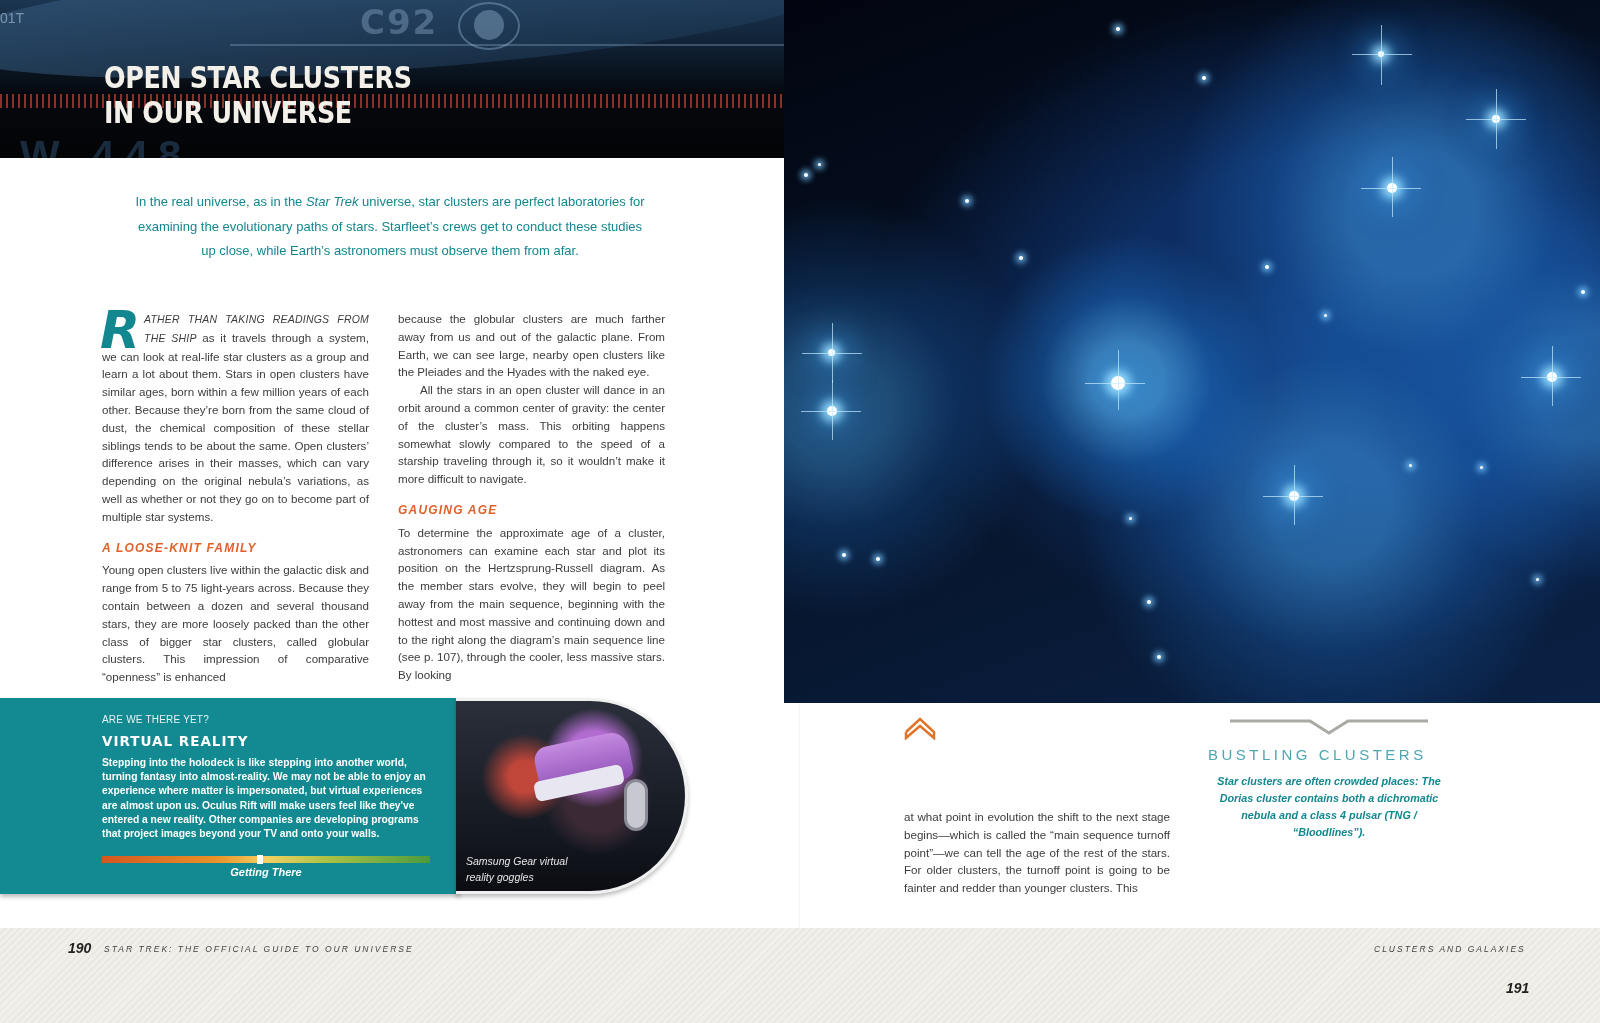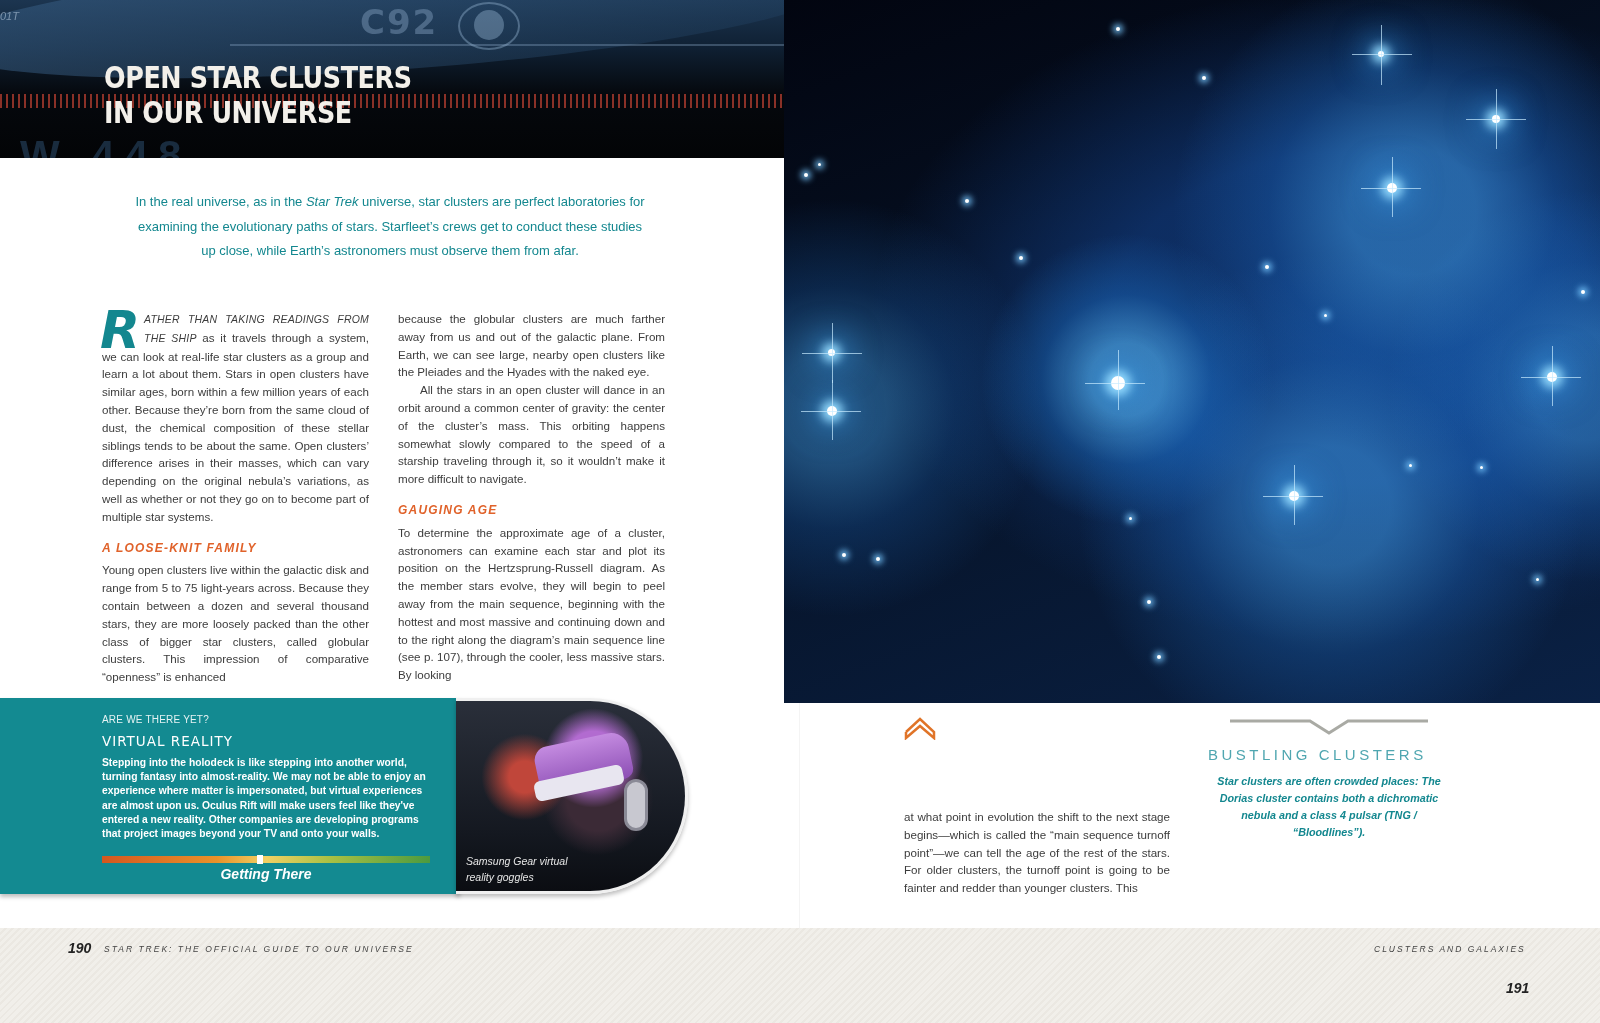--- a/index.html
+++ b/index.html
@@ -13,21 +13,21 @@
   .header-band { position: absolute; left: 0; top: 0; width: 800px; height: 158px;
     background: linear-gradient(180deg, #1c3550 0%, #0f2033 30%, #05080d 60%, #030406 100%); overflow: hidden; }
   .header-band .swoosh { position: absolute; left: -60px; top: -40px; width: 900px; height: 110px;
     border-radius: 50%; background: linear-gradient(90deg, rgba(60,100,140,0.5), rgba(40,80,120,0.2)); transform: rotate(-4deg); }
   .header-band .c92 { position: absolute; left: 360px; top: 2px; font-family: "DejaVu Sans", sans-serif; font-weight: bold;
     font-size: 34px; color: rgba(130,160,190,0.45); letter-spacing: 2px; }
   .header-band .ring { position: absolute; left: 458px; top: 2px; width: 62px; height: 48px; border-radius: 50%;
     border: 2px solid rgba(140,170,200,0.45); }
   .header-band .ring-dot { position: absolute; left: 474px; top: 10px; width: 30px; height: 30px; border-radius: 50%; background: rgba(140,170,200,0.45); }
   .header-band .line1 { position: absolute; left: 230px; top: 44px; width: 560px; height: 2px; background: rgba(140,170,200,0.35); }
-  .header-band .corner-text { position: absolute; left: 0; top: 10px; font-size: 11px; color: rgba(180,200,220,0.6); font-style: italic; }
+  .header-band .corner-text { position: absolute; left: 0; top: 10px; font-size: 14px; color: rgba(180,200,220,0.6); }
   .header-band .ticks { position: absolute; left: 0; top: 94px; width: 800px; height: 14px;
     background: repeating-linear-gradient(90deg, #a2382c 0 2px, transparent 2px 6px); opacity: 0.85; }
   .header-band .ghost { position: absolute; left: 20px; top: 132px; font-size: 42px; font-weight: bold; color: rgba(40,70,100,0.6); letter-spacing: 10px; }
   .main-title { position: absolute; left: 104px; top: 60px; color: #f3f0ea; font-family: "DejaVu Sans", sans-serif;
     font-weight: bold; font-size: 31px; line-height: 35px; letter-spacing: -0.5px; transform: scaleX(0.82); transform-origin: left top; text-transform: uppercase; }
   .stats-tab { position: absolute; left: 404px; top: 110px; width: 310px; height: 48px; background: #fff;
     clip-path: polygon(10% 0, 90% 0, 100% 100%, 0 100%); text-align: center; padding-top: 6px; }
   .stats-tab div { font-size: 10.5px; font-style: italic; font-weight: bold; color: #222; letter-spacing: 0.6px; line-height: 14px; }
 
   .intro { position: absolute; left: 130px; top: 190px; width: 520px; text-align: center; color: #13878f;
@@ -50,26 +50,26 @@
     background: radial-gradient(circle at 30% 40%, #c0463a 0 8%, transparent 22%),
                 radial-gradient(circle at 60% 30%, #b26bd0 0 14%, transparent 26%),
                 radial-gradient(circle at 62% 52%, #3b2a36 0 18%, transparent 32%),
                 linear-gradient(180deg, #2a2f3a 0%, #141820 70%, #0b0d12 100%);
     border: 3px solid #f0f0f0; border-left: none; overflow: hidden; box-shadow: 0 3px 4px rgba(0,0,0,0.25); }
   .vr-goggles { position: absolute; left: 80px; top: 38px; width: 95px; height: 48px; background: linear-gradient(180deg,#c48be0,#8d4fb5); border-radius: 14px 18px 10px 10px; transform: rotate(-12deg); }
   .vr-goggles-white { position: absolute; left: 78px; top: 72px; width: 90px; height: 20px; background: #e8e6f0; border-radius: 6px; transform: rotate(-12deg); }
   .vr-headphone { position: absolute; left: 168px; top: 78px; width: 24px; height: 52px; border-radius: 12px; background: #c8c8d0; border: 3px solid #8a8a96; }
   .vr-caption { position: absolute; left: 10px; top: 152px; font-size: 10.5px; font-style: italic; color: #e6e6e6; line-height: 16px; width: 120px; }
   .vr-kicker { position: absolute; left: 102px; top: 16px; color: #e6f3f3; font-size: 10px; letter-spacing: 0.2px; }
-  .vr-title { position: absolute; left: 102px; top: 35px; color: #fff; font-family: "DejaVu Sans", sans-serif; font-weight: normal; font-size: 13.5px; letter-spacing: 1px; }
+  .vr-title { position: absolute; left: 102px; top: 35px; color: #fff; font-family: "DejaVu Sans", sans-serif; font-weight: bold; font-size: 13.5px; letter-spacing: 1px; }
   .vr-text { position: absolute; left: 102px; top: 57px; width: 330px; color: #fff; font-size: 11.2px; line-height: 14.2px; font-weight: bold; transform: scaleX(0.92); transform-origin: left top; width: 360px; }
   .vr-bar { position: absolute; left: 102px; top: 158px; width: 328px; height: 7px;
     background: linear-gradient(90deg, #d4571f 0%, #e9922a 35%, #f2d064 50%, #a7c043 70%, #4c9a3f 100%); }
   .vr-bar-marker { position: absolute; left: 155px; top: -1px; width: 6px; height: 9px; background: #fff; }
-  .vr-bar-label { position: absolute; left: 102px; top: 168px; width: 328px; text-align: center; color: #fff; font-size: 14px; font-style: italic; font-weight: bold; }
+  .vr-bar-label { position: absolute; left: 102px; top: 168px; width: 328px; text-align: center; color: #fff; font-size: 11px; font-style: italic; font-weight: bold; }
 
   
   .right-page { position: absolute; left: 800px; top: 0; width: 800px; height: 948px; background: #fff; }
   .star-image { position: absolute; left: -16px; top: 0; width: 816px; height: 703px; overflow: hidden;
     background:
       radial-gradient(circle at 42% 54%, rgba(90,190,255,0.55) 0 6%, rgba(30,120,210,0.35) 14%, transparent 24%),
       radial-gradient(circle at 77% 30%, rgba(70,170,250,0.45) 0 8%, rgba(30,110,200,0.3) 18%, transparent 30%),
       radial-gradient(circle at 67% 72%, rgba(70,170,250,0.45) 0 8%, rgba(30,110,200,0.3) 20%, transparent 34%),
       radial-gradient(circle at 6% 58%, rgba(70,170,250,0.4) 0 6%, rgba(30,110,200,0.25) 14%, transparent 24%),
       radial-gradient(circle at 98% 55%, rgba(70,170,250,0.4) 0 6%, rgba(30,110,200,0.25) 14%, transparent 22%),

